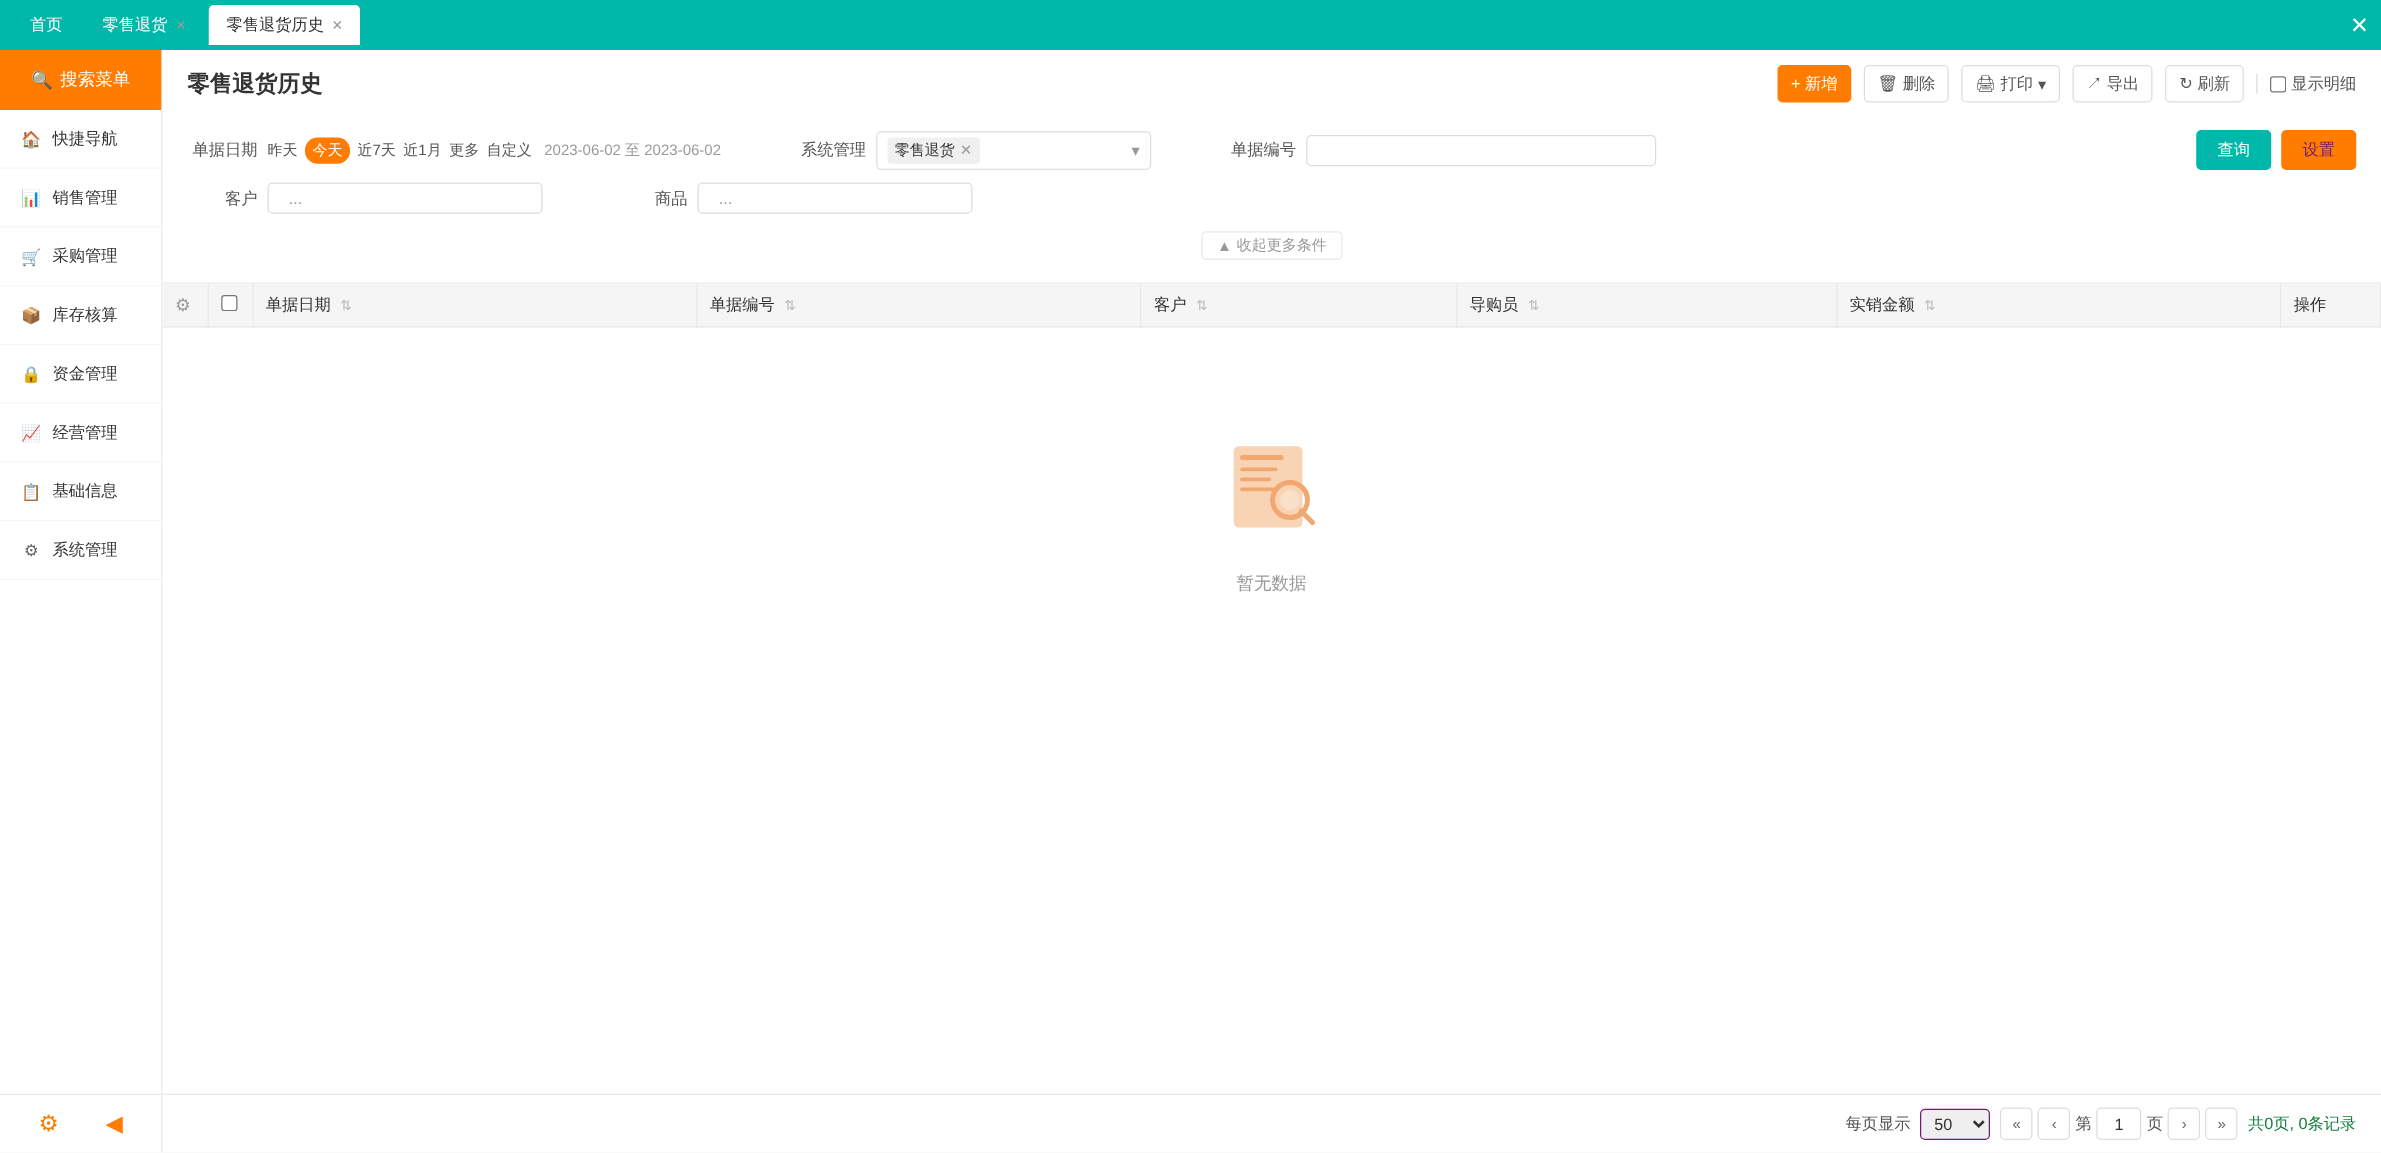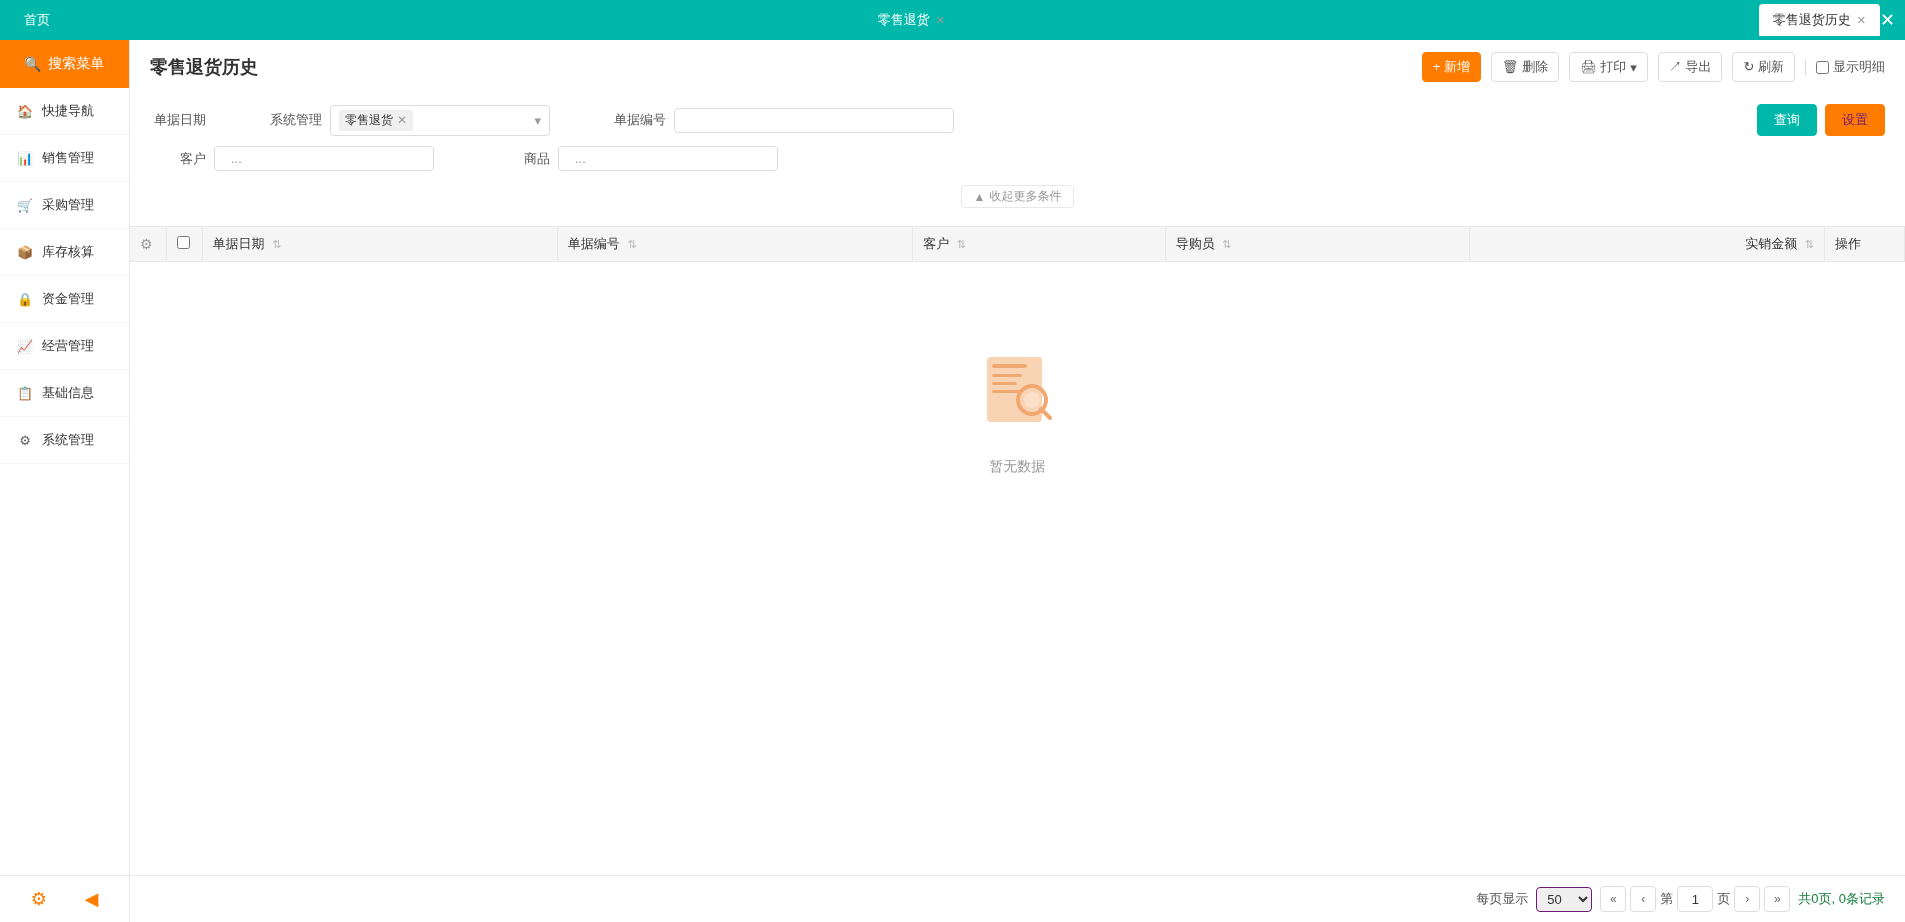--- a/index.html
+++ b/index.html
@@ -10,23 +10,22 @@
       background: #00b8a9;
       display: flex;
       align-items: center;
       height: 40px;
       padding: 0 10px;
       flex-shrink: 0;
     }
     .tab-bar-left {
       display: flex;
       align-items: center;
-      gap: 16px;
+      gap: 4px;
       flex: 1;
-      justify-content: space-between;
     }
     .tab-item {
       display: flex;
       align-items: center;
       padding: 0 14px;
       height: 32px;
       border-radius: 4px 4px 0 0;
       cursor: pointer;
       color: #fff;
       font-size: 13px;
@@ -489,20 +488,29 @@
             <input type="checkbox" style="">
             <span>显示明细</span>
           </label>
         </div>
       </div>
 
       <div class="filter-area">
         <div class="filter-row">
           <div class="filter-item">
             <span class="filter-label">单据日期</span>
+            <div class="filter-date-group">
+              <span class="date-link">昨天</span>
+              <span class="date-link active">今天</span>
+              <span class="date-link">近7天</span>
+              <span class="date-link">近1月</span>
+              <span class="date-link">更多</span>
+              <span class="date-link">自定义</span>
+              <span class="date-range">2023-06-02 至 2023-06-02</span>
+            </div>
           </div>
 
           <div class="filter-item" style="margin-left: 40px;">
             <span class="filter-label">系统管理</span>
             <div class="filter-select" style="min-width:220px; border:1px solid #ddd; border-radius:4px; padding:4px 8px; background:#fff; display:flex; align-items:center; gap:4px;">
               <div class="filter-select-tag">
                 <span>零售退货</span>
                 <span class="remove-tag">✕</span>
               </div>
               <span style="flex:1"></span>
@@ -564,21 +572,21 @@
               <span class="sort-arrows">⇅</span>
             </th>
             <th>
               <span>客户</span>
               <span class="sort-arrows">⇅</span>
             </th>
             <th>
               <span>导购员</span>
               <span class="sort-arrows">⇅</span>
             </th>
-            <th style="text-align:right;">
+            <th style="">
               <span>实销金额</span>
               <span class="sort-arrows">⇅</span>
             </th>
             <th style="width:80px;">操作</th>
           </tr>
         </thead>
         <tbody>
           <tr>
             <td colspan="8" style="border:none; padding:0;">
               <div class="empty-state">

